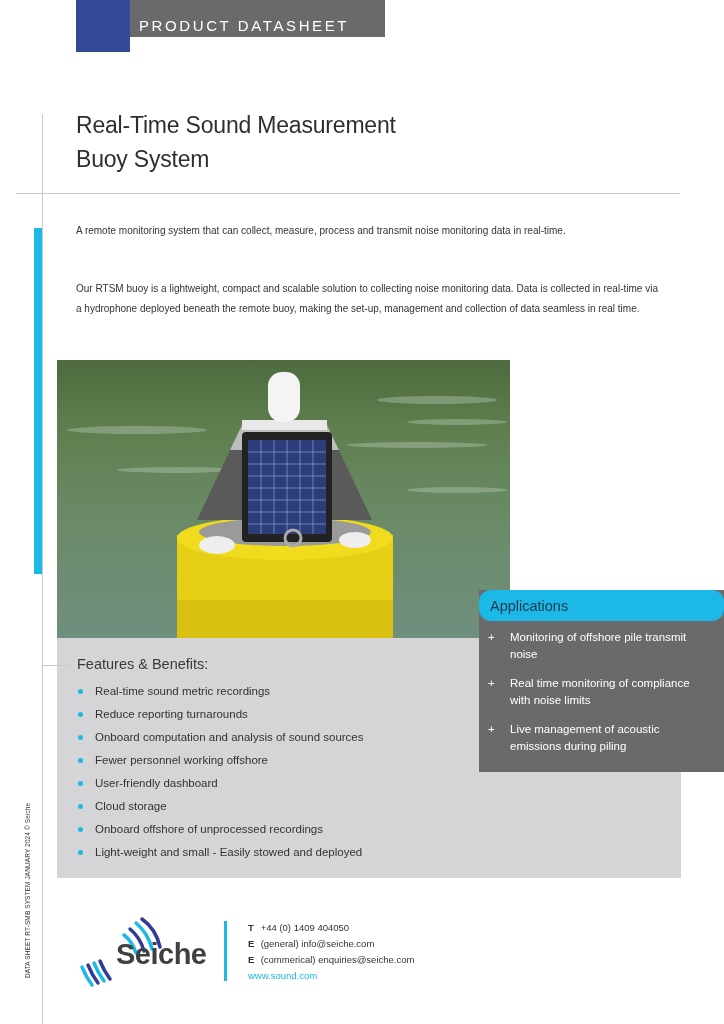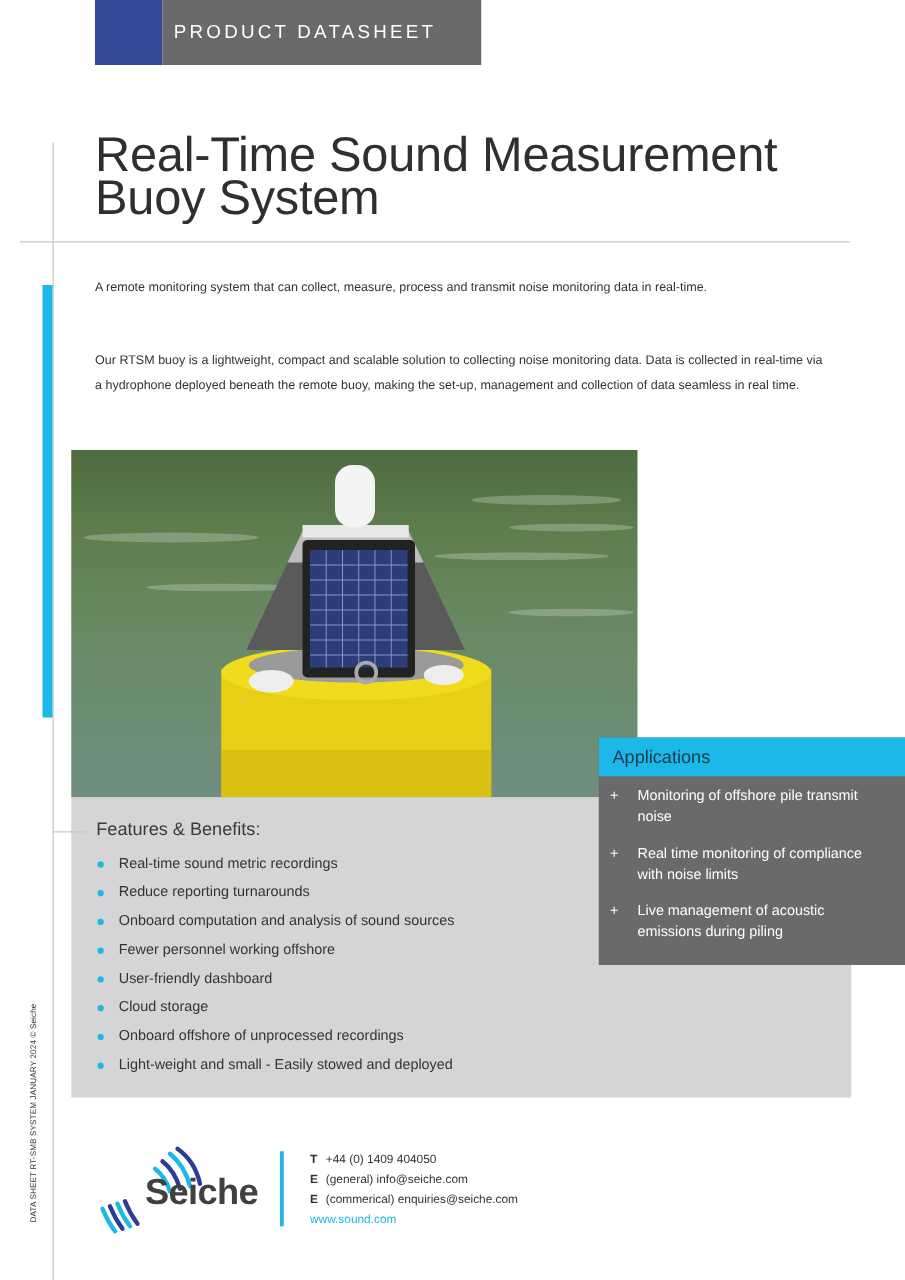--- a/index.html
+++ b/index.html
@@ -6,31 +6,31 @@
   body {
     width: 724px; height: 1024px; position: relative; overflow: hidden;
     background: #ffffff;
     font-family: "Liberation Sans", sans-serif;
     color: #3a3a3a;
   }
   .abs { position: absolute; }
 
   
   .hdr-blue { left: 76px; top: 0; width: 54px; height: 52px; background: #344a96; }
-  .hdr-grey { left: 130px; top: 0; width: 255px; height: 52px; background: #6a6a6c;
+  .hdr-grey { left: 130px; top: 0; width: 255px; height: 37px; background: #6a6a6c;
     color: #fff; font-size: 15px; letter-spacing: 2.6px; line-height: 52px; padding-left: 9px; box-sizing: border-box; }
 
   
   .vline { left: 42px; top: 114px; width: 1px; height: 910px; background: #c9c9c9; }
   .hline { left: 16px; top: 193px; width: 664px; height: 1px; background: #c9c9c9; }
   .blue-bar { left: 34px; top: 228px; width: 8px; height: 346px; background: #1bb8e8; }
   .feat-tick { left: 42px; top: 665px; width: 28px; height: 1px; background: #c9c9c9; }
 
   
-  .title { left: 76px; top: 108px; width: 560px; font-size: 39px; line-height: 34px;
+  .title { left: 76px; top: 108px; width: 560px; font-size: 23px; line-height: 34px;
     color: #2f2f2f; font-weight: 300; letter-spacing: -0.2px; }
 
   
   .intro { left: 76px; width: 582px; font-size: 10px; line-height: 19.5px; color: #333; text-align: justify; }
   .p1 { top: 221px; }
   .p2 { top: 279px; }
 
   
   .photo { left: 57px; top: 360px; width: 453px; height: 278px; overflow: hidden;
     background: linear-gradient(180deg, #4d6b3e 0%, #5f7f4f 25%, #6a8a66 55%, #6f8f7f 100%); }
@@ -38,21 +38,21 @@
   
   .features { left: 57px; top: 638px; width: 624px; height: 240px; background: #d5d5d7; }
   .feat-title { left: 77px; top: 656px; font-size: 14.5px; color: #3a3a3a; }
   .feat-list { left: 78px; top: 681px; margin: 0; padding: 0; list-style: none; }
   .feat-list li { height: 23px; line-height: 20px; font-size: 11.5px; color: #333; position: relative; padding-left: 17px; }
   .feat-list .dot { position: absolute; left: 0; top: 8px; width: 5px; height: 5px; border-radius: 50%; background: #1bb8e8; }
 
   
   .apps { left: 479px; top: 590px; width: 245px; height: 182px; background: #6a6a6c; }
   .apps-head { left: 479px; top: 590px; width: 245px; height: 31px; background: #1bb8e8;
-    color: #1e3a4a; font-size: 14.5px; line-height: 33px; padding-left: 11px; box-sizing: border-box; }
+    color: #1e3a4a; font-size: 14.5px; line-height: 33px; padding-left: 11px; box-sizing: border-box; border-radius: 12px; }
   .apps-list { left: 488px; top: 629px; margin: 0; padding: 0; list-style: none; width: 225px; }
   .apps-list li { position: relative; padding-left: 22px; font-size: 11.5px; line-height: 17px; color: #fff; margin-bottom: 12px; }
   .apps-list .plus { position: absolute; left: 0; top: 0; }
 
   
   .logo { left: 78px; top: 915px; width: 130px; height: 78px; }
   .logo-text { left: 116px; top: 938px; font-size: 29px; font-weight: bold; color: #404040; letter-spacing: -0.5px; }
   .contact-bar { left: 224px; top: 921px; width: 3px; height: 60px; background: #1bb8e8; }
   .contact { left: 248px; top: 920px; font-size: 9.5px; line-height: 16px; color: #333; }
   .contact b { display: inline-block; width: 10px; font-weight: bold; }

